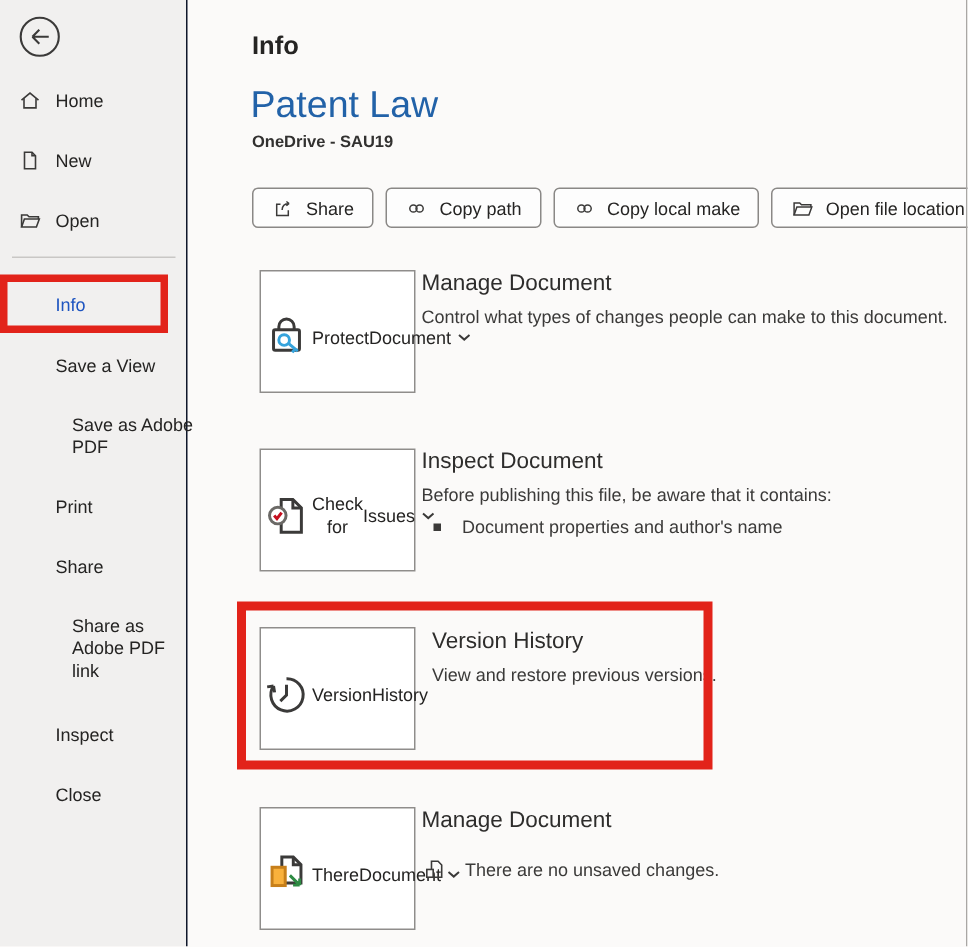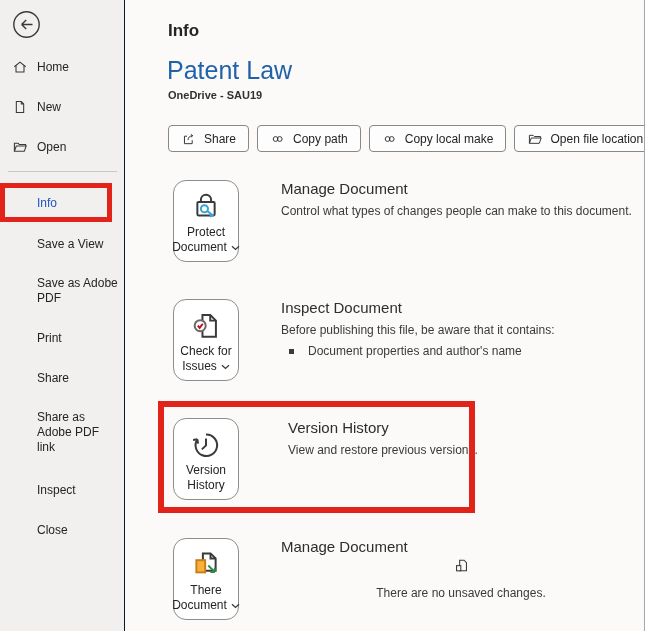--- a/index.html
+++ b/index.html
@@ -23,21 +23,21 @@
     background:transparent; border:none; cursor:pointer; padding:0;
   }
   .nav-item {
     position:absolute; left:12px; height:16px;
     display:flex; align-items:center; gap:9px;
     font-size:12px; color:#252423; cursor:pointer; white-space:nowrap;
   }
   .nav-item .nav-ico { width:16px; height:16px; display:inline-flex; flex:0 0 16px; }
   .nav-item.no-ico { left:37px; }
   .nav-item.wrap { white-space:normal; height:auto; align-items:flex-start; }
-  .nav-item.wrap .nav-label { width:82px; line-height:15px; }
+  .nav-item.wrap .nav-label { width:82px; line-height:15px;margin-left:11px; }
   .nav-divider { position:absolute; left:8px; top:171px; width:109px; height:1px; background:#C9C7C5; }
   .nav-item.active { color:#1E55C0; }
 
   
   .anno { position:absolute; border:5px solid #E2231A; background:transparent; pointer-events:none; z-index:5; }
   .anno-sidebar { left:0; top:183px; width:112px; height:39px; }
   .anno-version { left:158px; top:401px; width:317px; height:112px; border-width:6px; }
 
   
   .main { position:absolute; left:126px; top:0; right:0; bottom:0; }
@@ -52,35 +52,35 @@
     background:#FDFDFD; border:1px solid #8A8886; border-radius:4px;
     font-family:"Liberation Sans", sans-serif; font-size:12px; color:#252423; cursor:pointer; white-space:nowrap;
   }
   .tb-btn svg { flex:0 0 auto; }
 
   .section { position:absolute; left:47px; width:475px; }
   .sec-protect { top:180px; } .sec-inspect { top:299px; }
   .sec-version { top:418px; } .sec-manage  { top:538px; }
 
   .tile {
-    position:absolute; left:0; top:0; width:66px; height:82px;
-    background:#FFFFFF; border:1px solid #8F8D8B; border-radius:13px;
-    display:flex; flex-direction:column; align-items:center; justify-content:flex-start;
+    position:absolute; left:0; top:0; width:104px; height:82px;
+    background:#FFFFFF; border:1px solid #8F8D8B; border-radius:0;
+    display:flex; align-items:center; justify-content:flex-start;
     padding-top:8px; cursor:pointer; font-family:"Liberation Sans", sans-serif;
   }
   .tile .tile-ico { height:36px; display:flex; align-items:center; }
   .tile .tl { font-size:12px; line-height:15px; color:#252423; display:flex; align-items:center; gap:4px; }
 
   .sec-text { position:absolute; left:108px; top:0; width:360px; }
   .sec-heading { font-size:15px; font-weight:400; color:#2E2D2C; }
   .sec-desc { margin-top:7px; font-size:12px; color:#3B3A39; line-height:15px; }
   .bullet-row { display:flex; align-items:center; gap:14px; margin-top:6px; padding-left:8px; }
   .bullet-sq { width:5px; height:5px; background:#3B3A39; flex:0 0 5px; }
   .bullet-text { font-size:12px; color:#3B3A39; }
-  .status-row { display:flex; align-items:center; gap:12px; margin-top:2px;flex-direction:column; }
+  .status-row { display:flex; align-items:center; gap:12px; margin-top:16px; }
   .status-text { font-size:12px; color:#3B3A39; }
 
   .scroll-edge { position:absolute; right:0; top:0; width:1px; height:631px; background:#A9A7A5; }
   svg { display:block; }
 </style>
 </head>
 <body>
 
 <div class="page">
 

